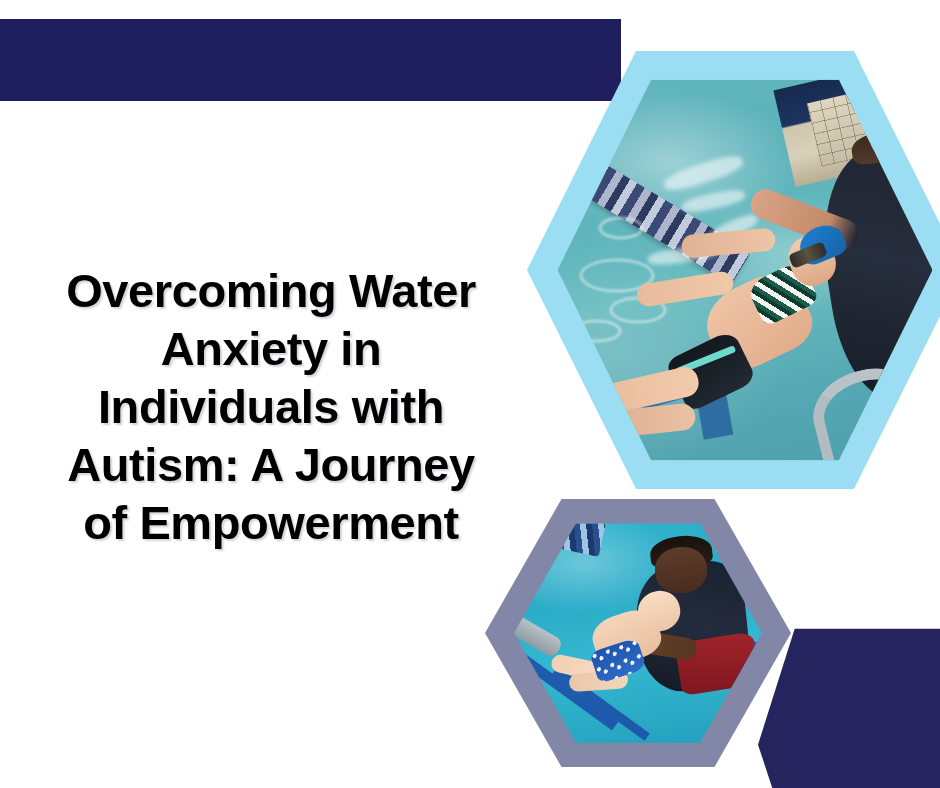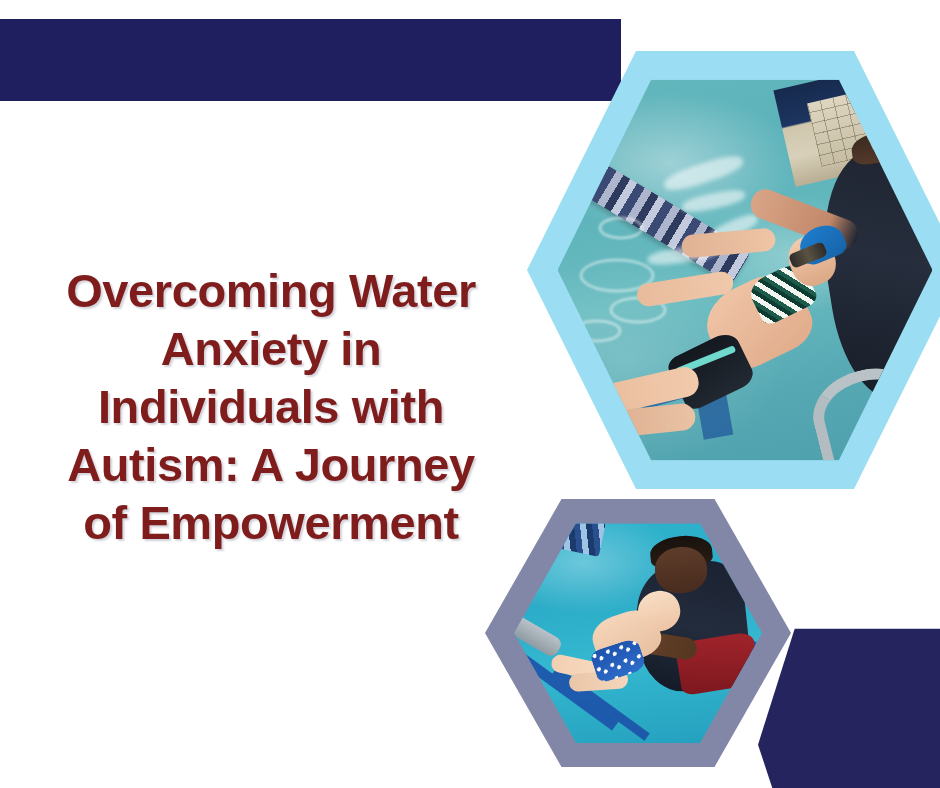--- a/index.html
+++ b/index.html
@@ -48,21 +48,21 @@
     left:14px;
     top:262px;
     width:514px;
     text-align:center;
   }
   .title-block .title-text {
     display:block;
     font-size:47px;
     line-height:58px;
     font-weight:700;
-    color:#7f1d1d;
+    color:#000000;
     letter-spacing:-0.4px;
     text-shadow:2px 2px 2px rgba(120,120,150,0.33);
     white-space:pre-line;
   }
 
   
   .hex {
     position:absolute;
     -webkit-clip-path:polygon(25% 0%, 75% 0%, 100% 50%, 75% 100%, 25% 100%, 0% 50%);
     clip-path:polygon(25% 0%, 75% 0%, 100% 50%, 75% 100%, 25% 100%, 0% 50%);

